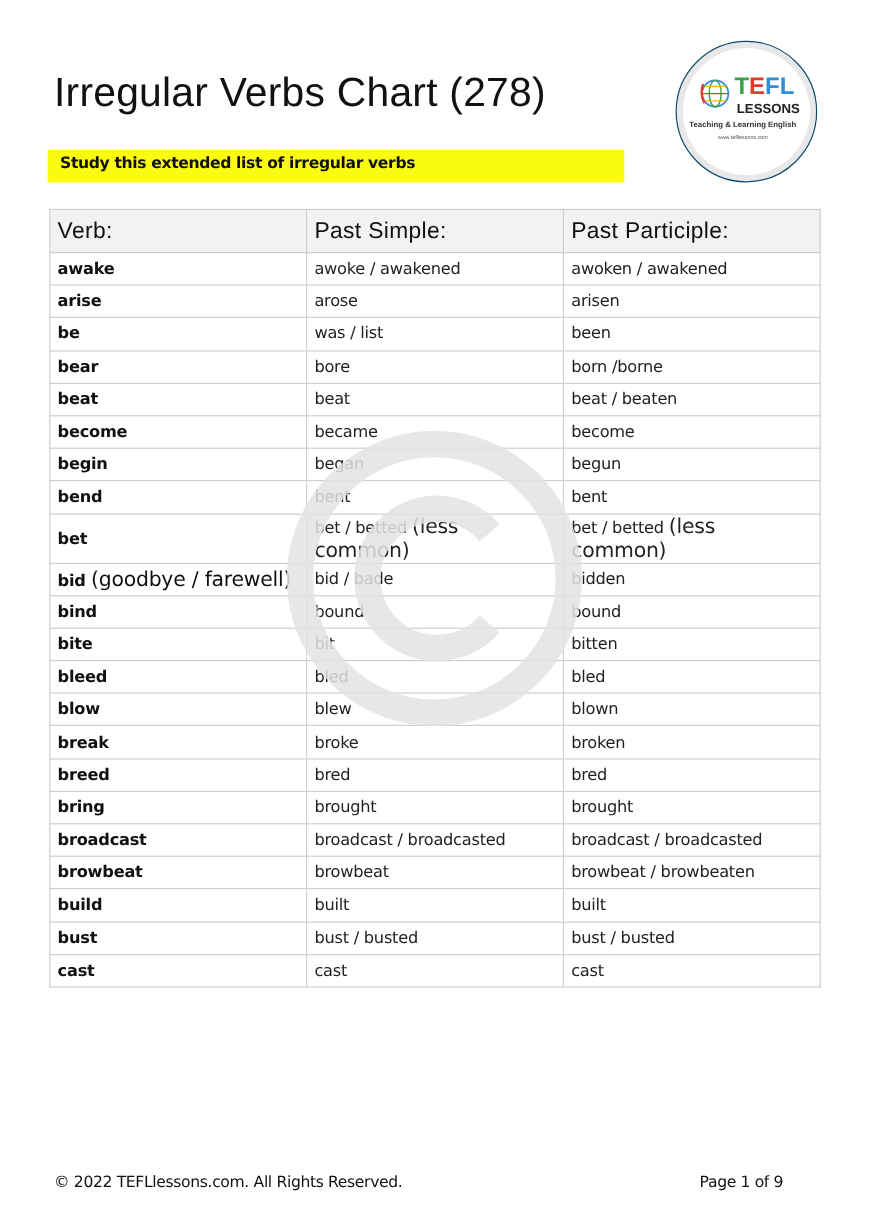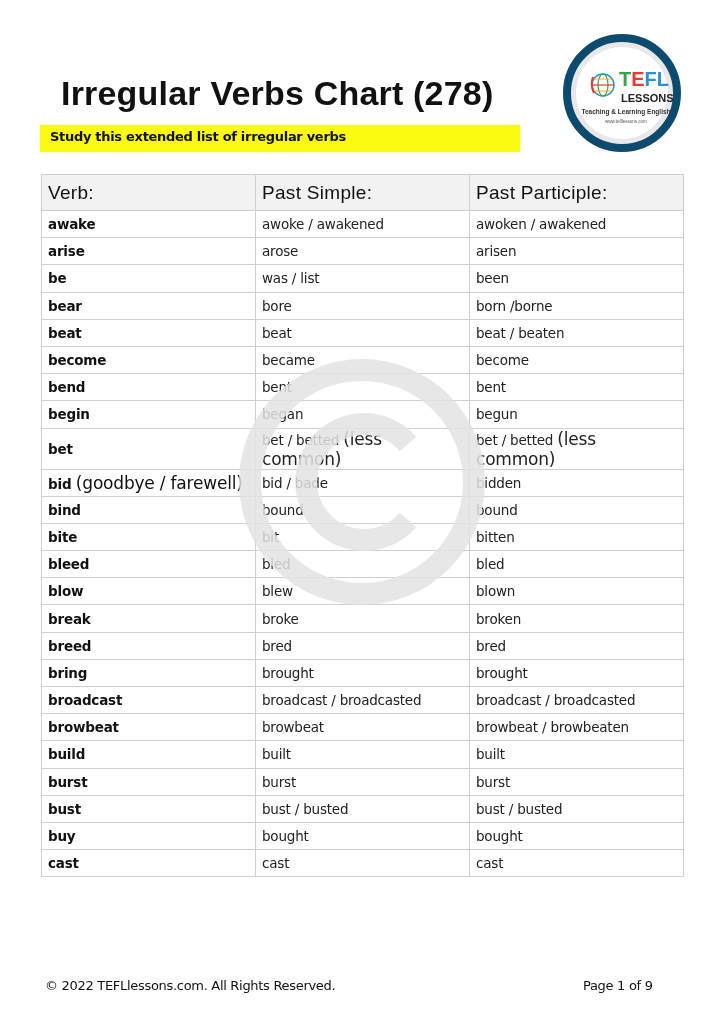--- a/index.html
+++ b/index.html
@@ -1,25 +1,25 @@
 <!DOCTYPE html>
 <html><head>
 <meta charset="utf-8">
 <style>
   html, body { margin: 0; padding: 0; background: #ffffff; }
   body { width: 724px; height: 1024px; position: relative; overflow: hidden;
          font-family: "Liberation Sans", sans-serif; color: #111; }
-  .title { position: absolute; left: 45px; top: 58px; font-size: 34px; font-weight: 700;
-           letter-spacing: 0.2px; color: #111; margin: 16px; }
+  .title { position: absolute; left: 45px; top: 58px; font-size: 34px; font-weight: 400;
+           letter-spacing: 0.2px; color: #111; margin: 0; }
   .highlight { position: absolute; left: 40px; top: 125px; width: 480px; height: 27px;
                background: #fbfb12; box-shadow: 0 0 3px #f6f67a; }
   .highlight span { position: absolute; left: 10px; top: 4px; font-size: 13px; font-weight: 700;
                     color: #111; font-family: "DejaVu Sans", sans-serif; letter-spacing: -0.3px; }
   .logo { position: absolute; left: 563px; top: 34px; width: 118px; height: 118px;
-          border-radius: 50%; border: 8px solid #0c4a6e; background: #fff;
+          border-radius: 50%; border: 1px solid #0c4a6e; background: #fff;
           box-shadow: inset 0 0 0 5px #e8e8e8; box-sizing: border-box; }
   .logo .globe { position: absolute; left: 19px; top: 30px; width: 26px; height: 26px; }
   .logo .tefl { position: absolute; left: 48px; top: 26px; font-size: 20px; font-weight: 700;
                 letter-spacing: 0px; font-family: "Liberation Sans", sans-serif; }
   .logo .tefl .t { color: #3aa24a; } .logo .tefl .e { color: #e53c2f; }
   .logo .tefl .f { color: #2f8fd6; } .logo .tefl .l { color: #2f8fd6; }
   .logo .lessons { position: absolute; left: 50px; top: 50px; font-size: 11px; font-weight: 700; color: #222; }
   .logo .tagline { position: absolute; left: 0; width: 110px; top: 66px; text-align: center;
                    font-size: 6.5px; font-weight: 700; color: #333; }
   .logo .url { position: absolute; left: 0; width: 110px; top: 77px; text-align: center;
@@ -100,30 +100,30 @@
         <td class="verb"><span>beat</span></td>
         <td><span>beat</span></td>
         <td><span>beat / beaten</span></td>
       </tr>
       <tr>
         <td class="verb"><span>become</span></td>
         <td><span>became</span></td>
         <td><span>become</span></td>
       </tr>
       <tr>
+        <td class="verb"><span>begin</span></td>
+        <td><span>began</span></td>
+        <td><span>begun</span></td>
+      </tr>
+      <tr>
         <td class="verb"><span>bend</span></td>
         <td><span>bent</span></td>
         <td><span>bent</span></td>
       </tr>
       <tr>
-        <td class="verb"><span>begin</span></td>
-        <td><span>began</span></td>
-        <td><span>begun</span></td>
-      </tr>
-      <tr>
         <td class="verb"><span>bet</span></td>
         <td><span>bet / betted</span> <span class="note">(less common)</span></td>
         <td><span>bet / betted</span> <span class="note">(less common)</span></td>
       </tr>
       <tr>
         <td class="verb"><span>bid</span> <span class="note">(goodbye / farewell)</span></td>
         <td><span>bid / bade</span></td>
         <td><span>bidden</span></td>
       </tr>
       <tr>
@@ -170,33 +170,23 @@
         <td class="verb"><span>browbeat</span></td>
         <td><span>browbeat</span></td>
         <td><span>browbeat / browbeaten</span></td>
       </tr>
       <tr>
         <td class="verb"><span>build</span></td>
         <td><span>built</span></td>
         <td><span>built</span></td>
       </tr>
       <tr>
-        <td class="verb"><span>burst</span></td>
-        <td><span>burst</span></td>
-        <td><span>burst</span></td>
-      </tr>
-      <tr>
         <td class="verb"><span>bust</span></td>
         <td><span>bust / busted</span></td>
         <td><span>bust / busted</span></td>
-      </tr>
-      <tr>
-        <td class="verb"><span>buy</span></td>
-        <td><span>bought</span></td>
-        <td><span>bought</span></td>
       </tr>
       <tr>
         <td class="verb"><span>cast</span></td>
         <td><span>cast</span></td>
         <td><span>cast</span></td>
       </tr>
     </tbody>
 </table>
 
 <svg class="watermark" viewBox="0 0 248 248">

